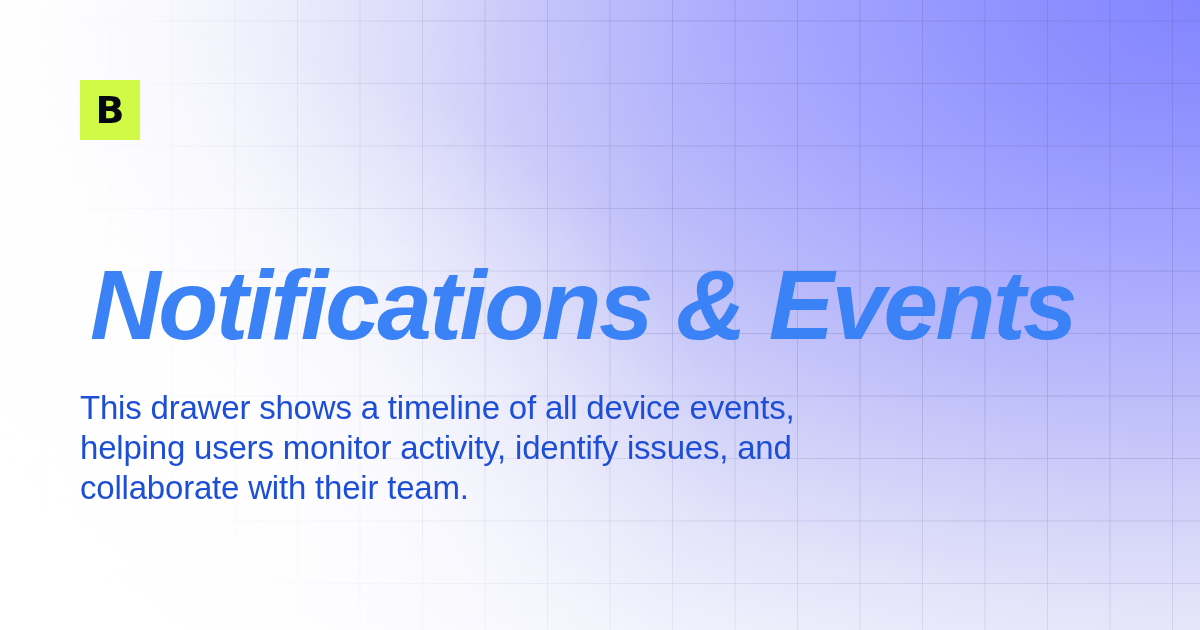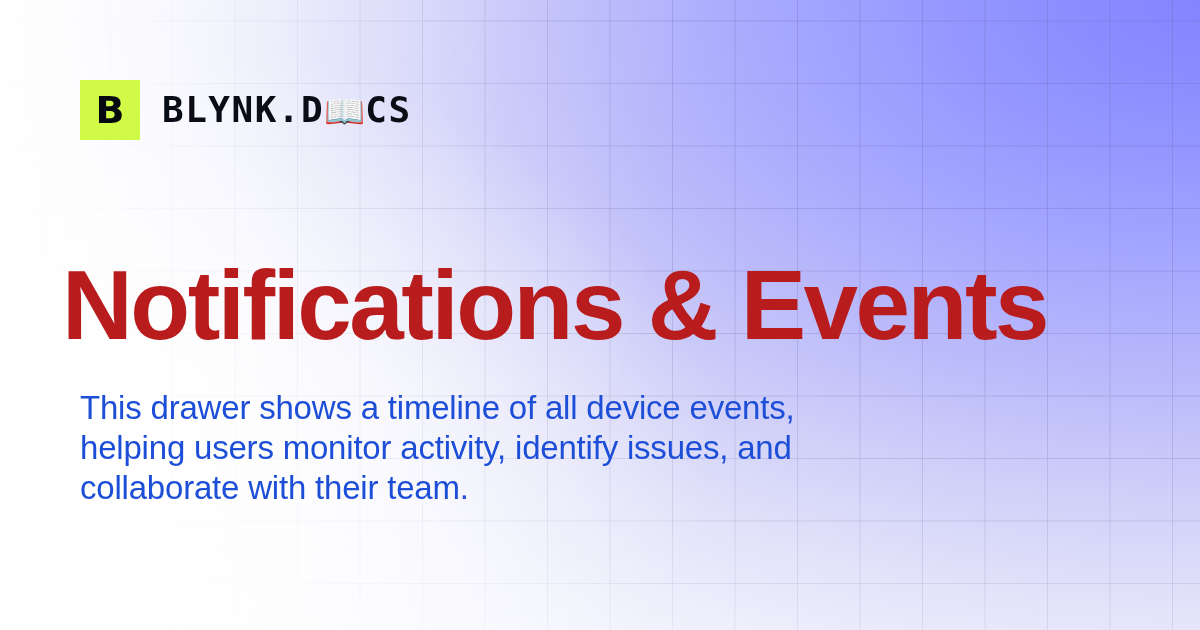--- a/index.html
+++ b/index.html
@@ -162,30 +162,31 @@
     font-size: 33px;
     line-height: 1;
     position: relative;
     top: 1px;
     letter-spacing: 0;
   }
 
   
   .title {
     position: absolute;
-    left: 62px;
+    left: 90px;
     top: 256px;
     width: 1060px;
     font-family: "Liberation Sans", sans-serif;
     font-weight: 700;
     font-size: 98px;
     line-height: 1.02;
     letter-spacing: -2.5px;
-    color: #b91c1c;
+    color: #3b82f6;
     white-space: nowrap;
+    font-style: italic;
   }
 
   
   .subtitle {
     position: absolute;
     left: 80px;
     top: 388px;
     width: 730px;
     font-family: "Liberation Sans", sans-serif;
     font-weight: 400;
@@ -205,25 +206,20 @@
   <div class="bg-bloom"></div>
   <div class="bg-grid"></div>
   <div class="bg-leftfade"></div>
 
   <div class="content">
 
     <div class="logo">
       <div class="logo-badge">
         <span class="logo-badge-letter">B</span>
       </div>
-      <div class="logo-word">
-        <span>BLYNK.D</span>
-        <span class="book-icon">📖</span>
-        <span>CS</span>
-      </div>
     </div>
 
     <h1 class="title">Notifications &amp; Events</h1>
 
     <p class="subtitle">This drawer shows a timeline of all device events, helping users monitor activity, identify issues, and collaborate with their team.</p>
 
   </div>
 </div>
 
 </body></html>

